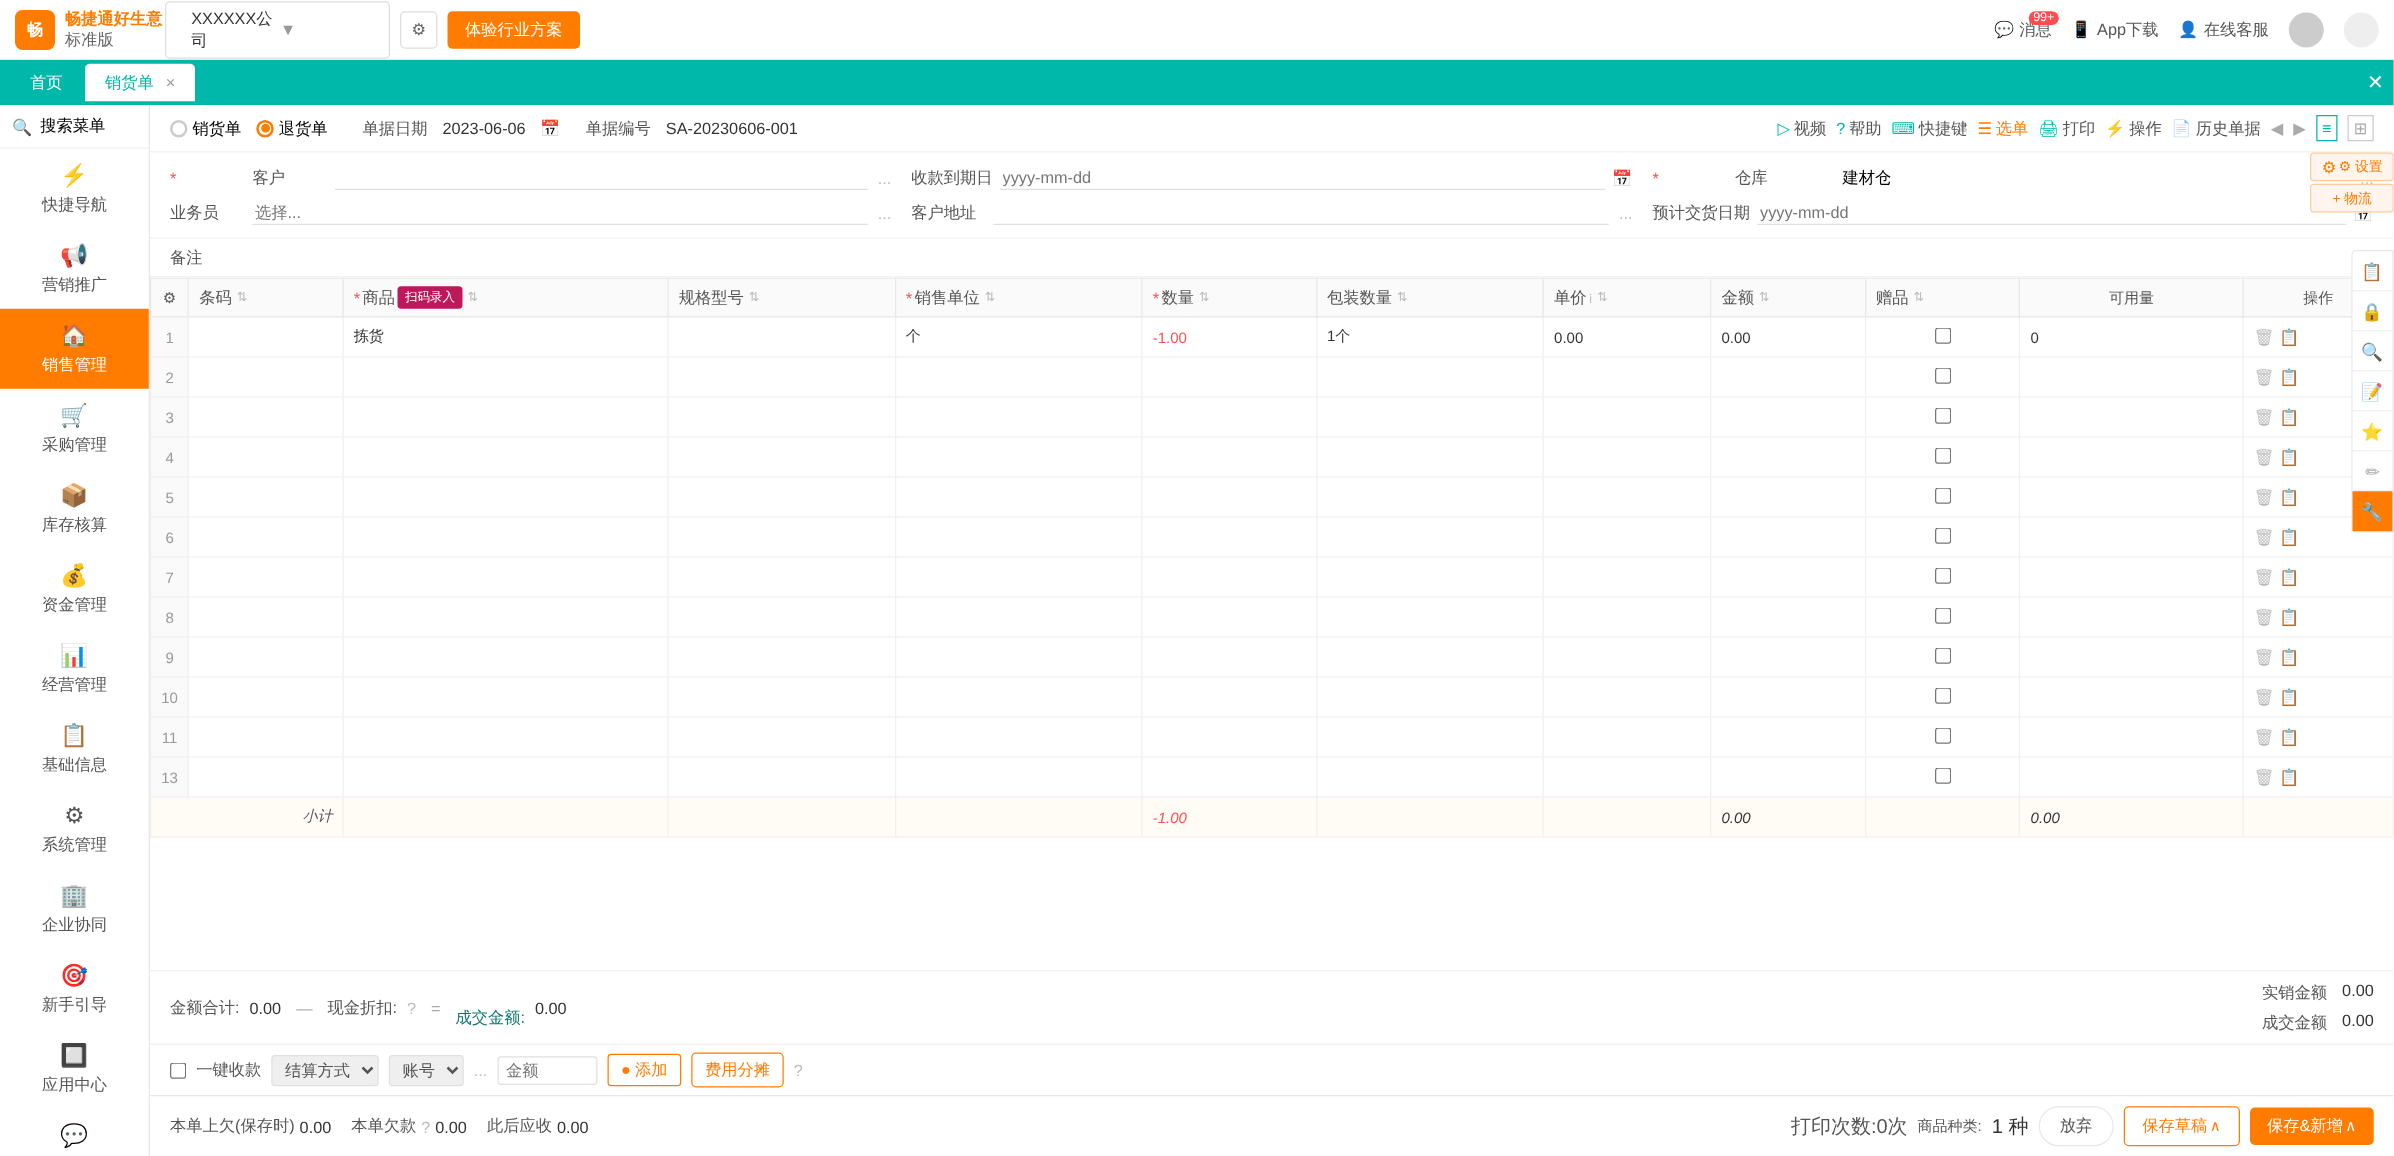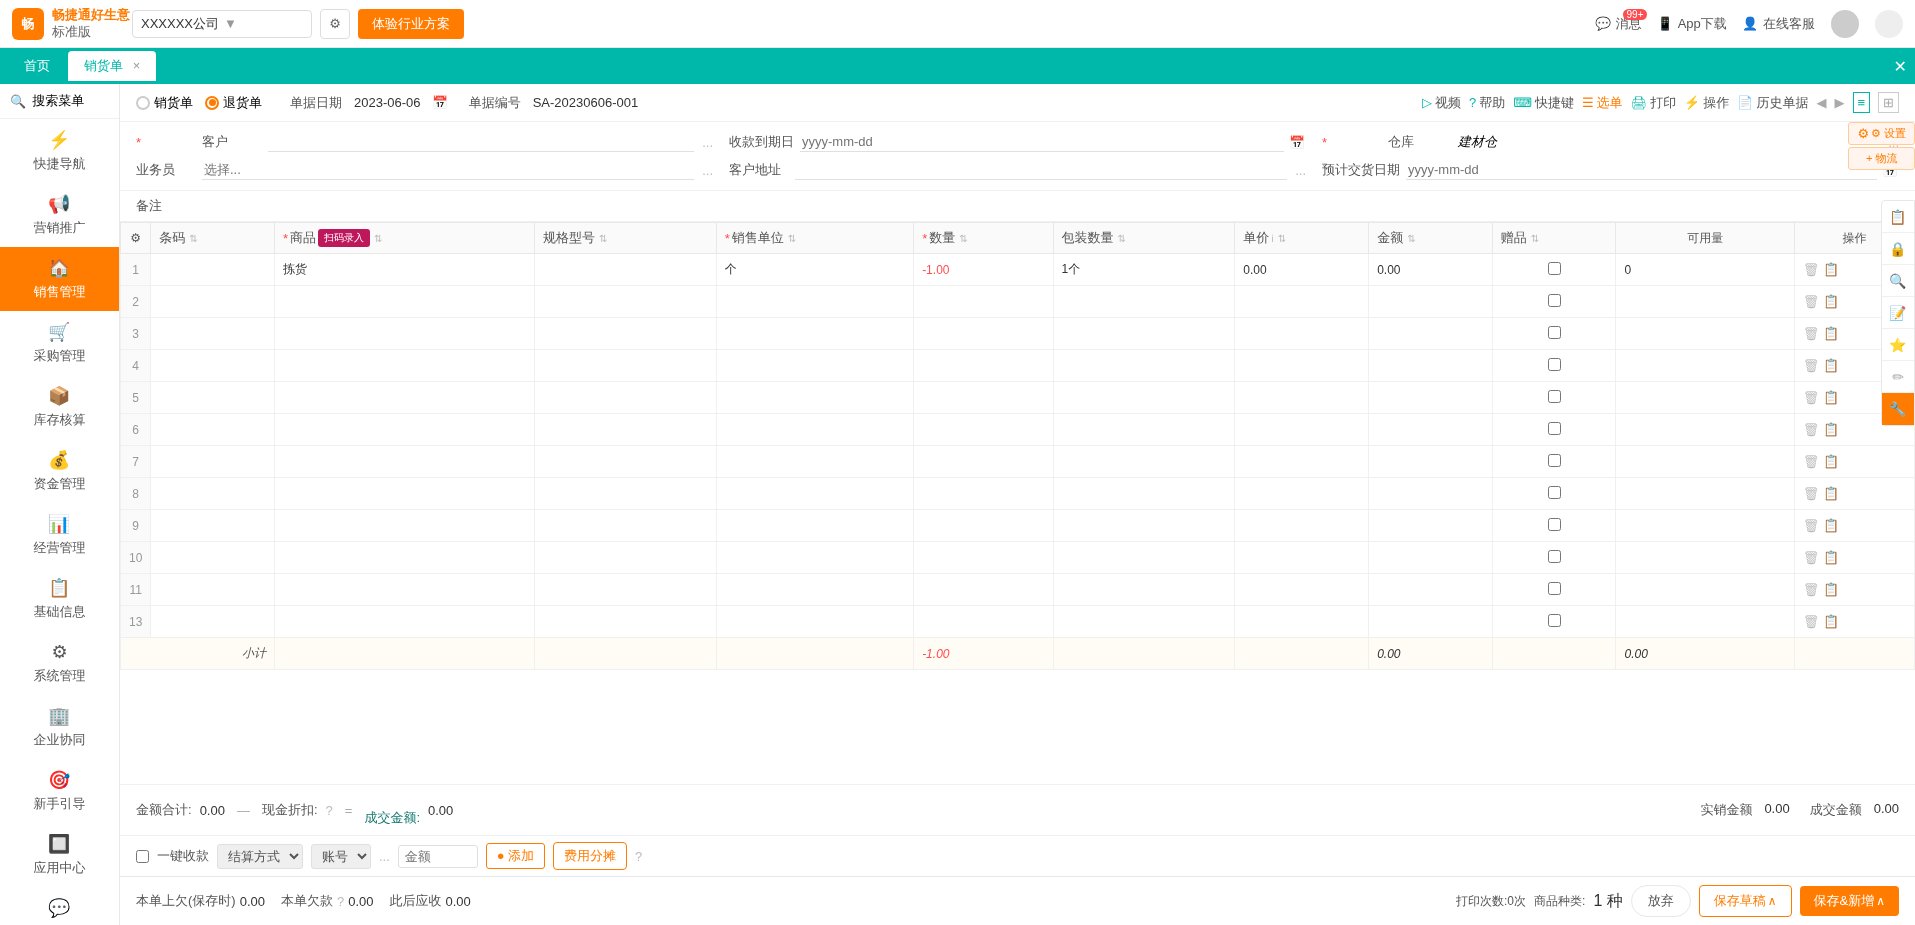--- a/index.html
+++ b/index.html
@@ -26,21 +26,21 @@
       background: #ff7c00;
       border-radius: 6px;
       display: flex; align-items: center; justify-content: center;
       color: #fff; font-size: 16px; font-weight: bold;
     }
     .logo-text { font-size: 11px; color: #666; line-height: 1.3; }
     .logo-text b { color: #ff7c00; display: block; }
     .company-selector {
       display: flex; align-items: center; gap: 4px;
       border: 1px solid #ddd; border-radius: 4px;
-      padding: 4px 8px; cursor: pointer; background: #fff;
+      padding: 4px 20px; cursor: pointer; background: #fff;
       min-width: 180px;
     }
     .company-selector span { flex: 1; color: #333; }
     .company-selector .arrow { color: #999; }
     .gear-btn {
       margin-left: 8px;
       width: 30px; height: 30px;
       border: 1px solid #ddd; border-radius: 4px;
       display: flex; align-items: center; justify-content: center;
       cursor: pointer; color: #666;
@@ -461,21 +461,21 @@
 
         <div class="field-row">
           <span class="field-label">收款到期日</span>
           <input class="field-input" type="text" placeholder="yyyy-mm-dd" style="flex: 1 1 0%; border-top: none; border-right: none; border-left: none; border-image: initial; border-bottom: 1px solid rgb(224, 224, 224); outline: none; padding: 2px;">
           <span class="field-icon">📅</span>
         </div>
 
         <div class="field-row" style="position:relative;">
           <span class="field-label" style="color:#ff4d4f;">*</span>
           <span class="field-label">仓库</span>
-          <span style="margin-left:4px;font-style:italic;">建材仓</span>
+          <span style="margin-left:20px;">建材仓</span>
           <span class="field-dots" style="margin-left:auto;">...</span>
 
           <div style="position:absolute; right:-16px; top:-10px; display:flex; flex-direction:column; gap:2px;">
             <button style="background:#fff5ee; color:#ff7c00; border:1px solid #ffcb99; border-radius:3px; padding:3px 8px; font-size:12px; cursor:pointer; display:flex; align-items:center; gap:2px;">
               <span>⚙</span>
               <span style="font-size:11px;">⚙ 设置</span>
             </button>
             <button style="background:#fff5ee; color:#ff7c00; border:1px solid #ffcb99; border-radius:3px; padding:3px 8px; font-size:12px; cursor:pointer;">
               <span style="font-size:11px;">+ 物流</span>
             </button>
@@ -826,21 +826,21 @@
       <div class="amount-footer">
         <span style="color:#555;">金额合计:</span>
         <span style="color:#333; font-weight:500;">0.00</span>
         <span style="color:#aaa; margin:0 4px;">—</span>
         <span style="color:#555;">现金折扣:</span>
         <span style="color:#bbb; cursor:pointer;">?</span>
         <span style="color:#aaa; margin:0 4px;">=</span>
         <span style="color:#0f766e;margin-top:16px;">成交金额:</span>
         <span style="color:#333; font-weight:500;">0.00</span>
 
-        <div style="margin-left:auto; display:flex; flex-direction:row; align-items:flex-end; gap:20px; font-size:13px;justify-content:flex-end;">
+        <div style="margin-left:auto; display:flex; flex-direction:column; align-items:flex-end; gap:6px; font-size:13px;justify-content:flex-end;">
           <div style="display:flex; gap:12px;">
             <span style="color:#555;">实销金额</span>
             <span style="color:#333; font-weight:500;">0.00</span>
           </div>
           <div style="display:flex; gap:12px;">
             <span style="color:#555;">成交金额</span>
             <span style="color:#333; font-weight:500;">0.00</span>
           </div>
         </div>
       </div>
@@ -874,21 +874,21 @@
         <div class="bottom-info">
           <span>本单欠款</span>
           <span style="color:#bbb; cursor:pointer;">?</span>
           <span style="color:#333; font-weight:500;">0.00</span>
         </div>
         <div class="bottom-info">
           <span>此后应收</span>
           <span style="color:#333; font-weight:500;">0.00</span>
         </div>
         <div class="bottom-right">
-          <span style="color:#555; font-size:12px;">打印次数:0次</span>
+          <span style="color:#555; font-size:16px;">打印次数:0次</span>
           <span style="color:#555; font-size:12px;">商品种类:</span>
           <span style="color:#333; font-size:16px;">1 种</span>
           <button class="btn-abandon">放弃</button>
           <button class="btn-save-draft">
             <span>保存草稿</span>
             <span style="font-size:12px;">∧</span>
           </button>
           <button class="btn-save-new">
             <span>保存&amp;新增</span>
             <span style="font-size:12px;">∧</span>

